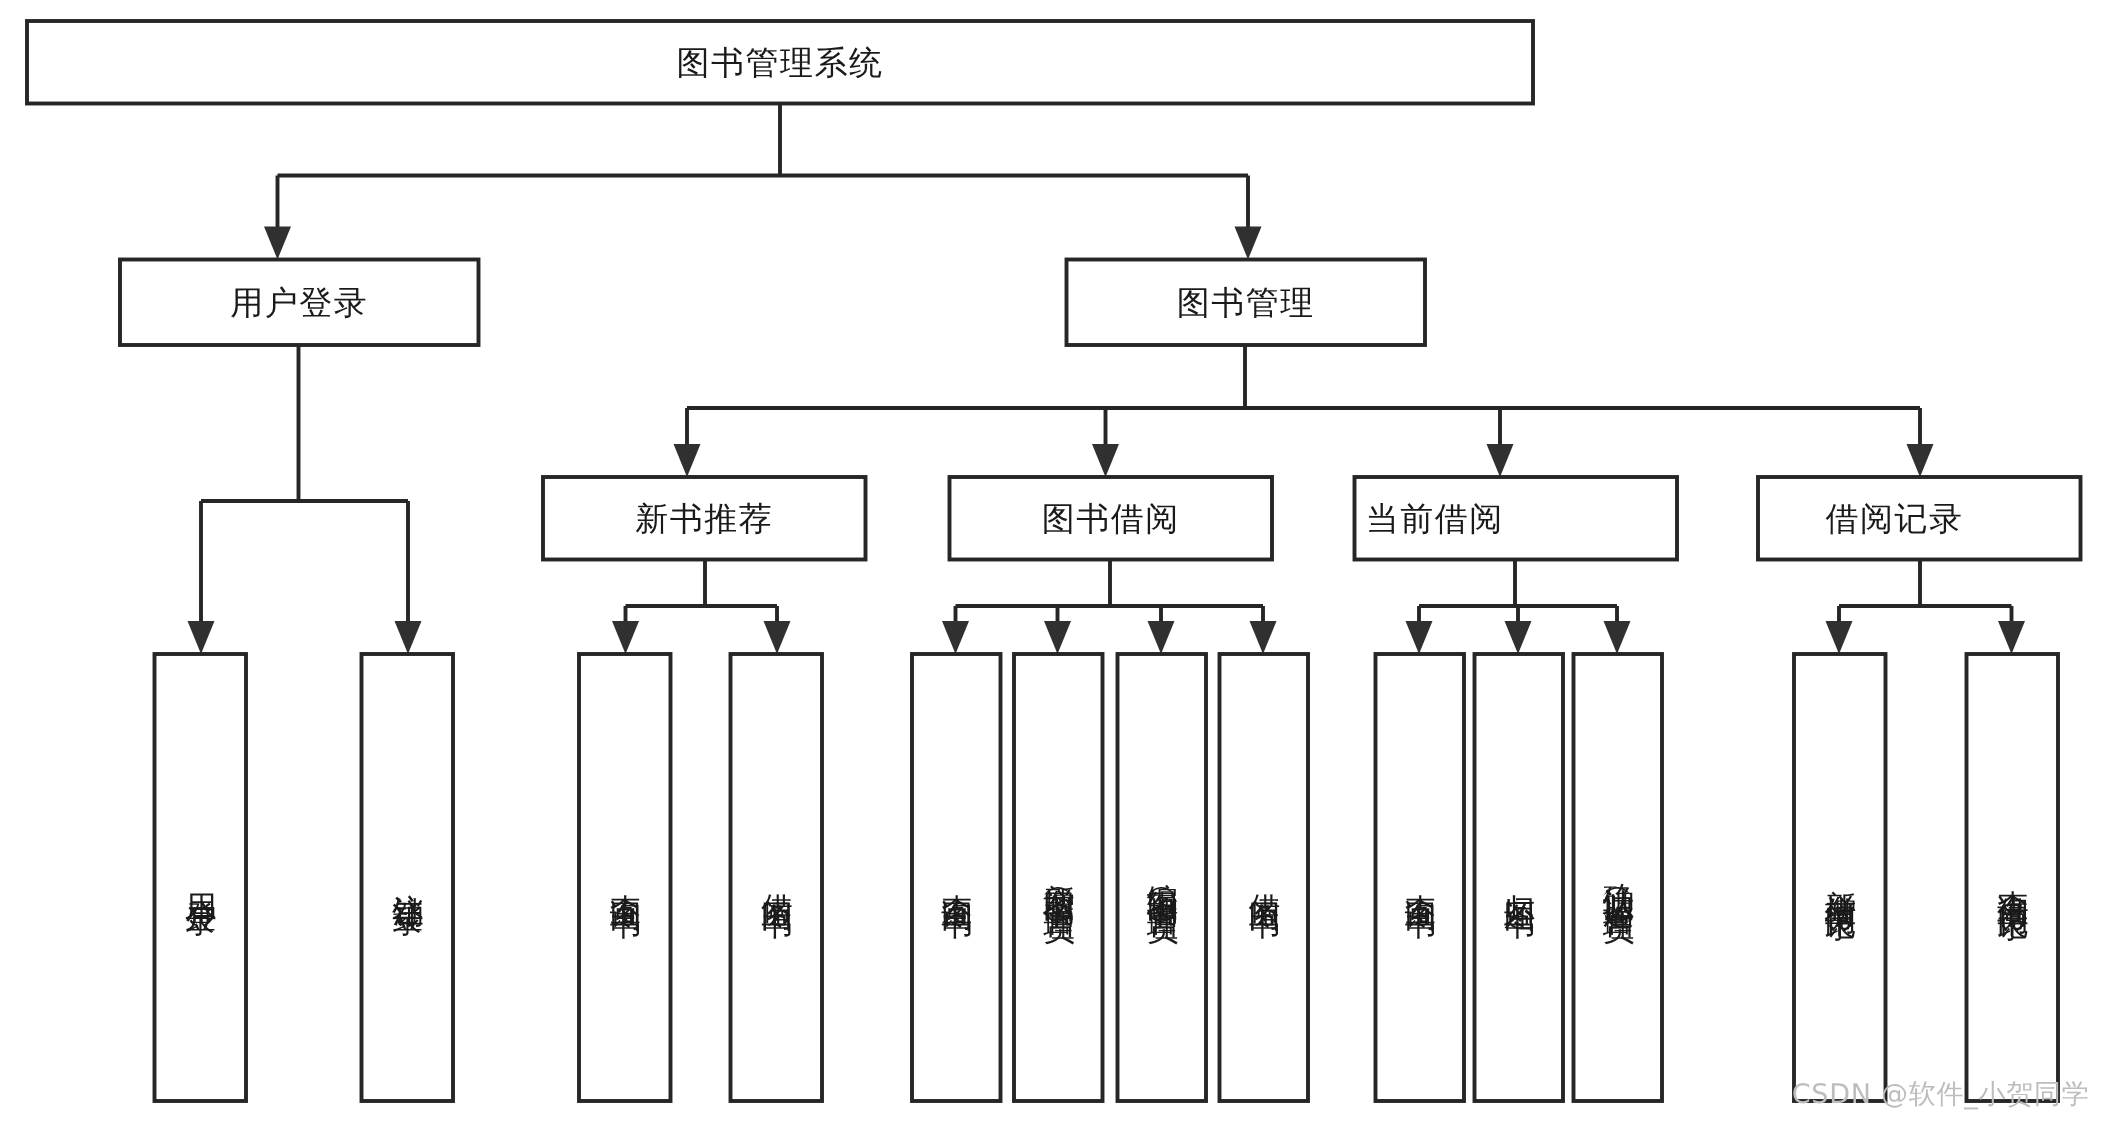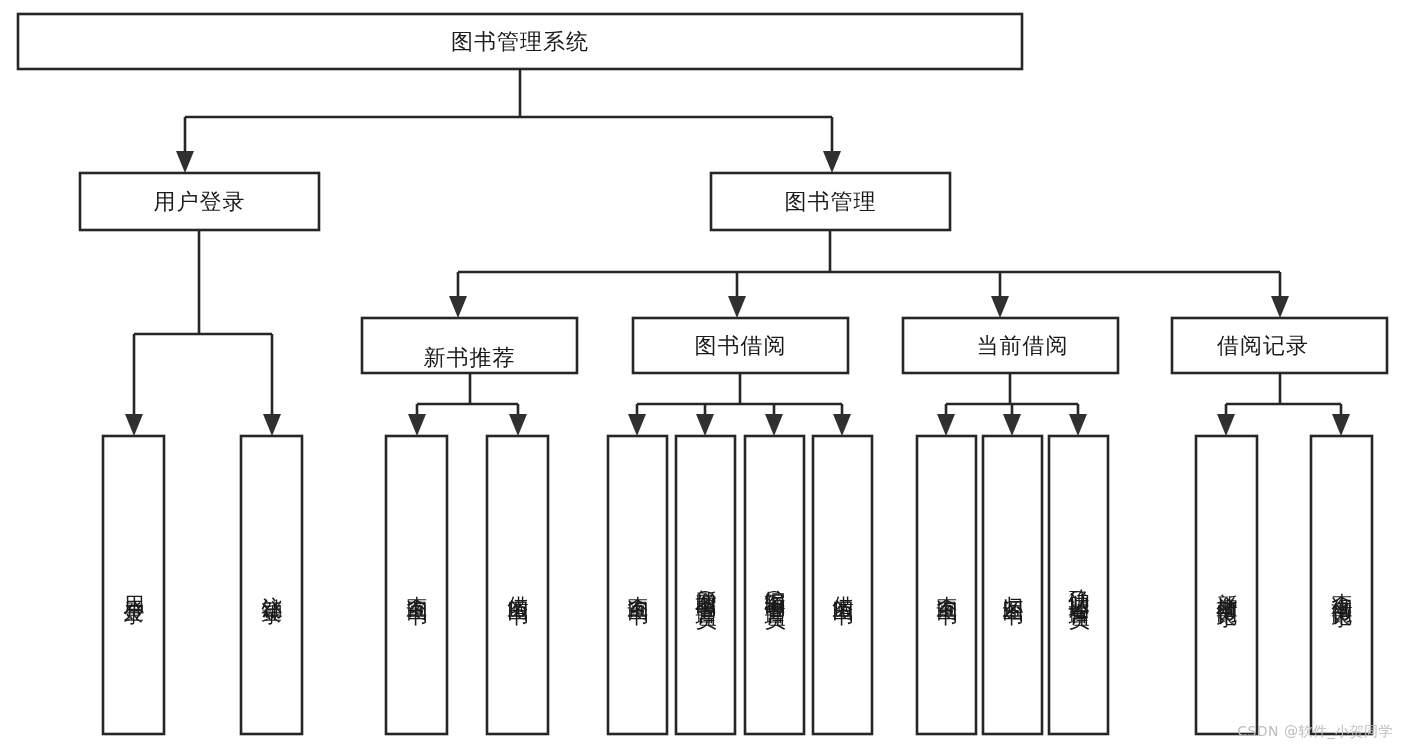--- a/index.html
+++ b/index.html
@@ -71,21 +71,21 @@
     font-size: 22px;
     color: #1a1a1a;
     letter-spacing: 1px;
     white-space: nowrap;
   }
   #watermark {
     position: absolute;
     right: 12px;
     bottom: 6px;
     font-family: "DejaVu Sans", "Liberation Sans", sans-serif;
-    font-size: 14px;
+    font-size: 18px;
     color: #bdbdbd;
     letter-spacing: 0.5px;
     white-space: nowrap;
     pointer-events: none;
   }
 </style>
 </head>
 <body>
 
 <div id="diagram-root">
@@ -172,27 +172,27 @@
   <div id="labels-layer">
       <div class="hlabel-wrap" style="left: 18px; top: 14px; width: 1004px; height: 55px;">
         <span class="hlabel-text">图书管理系统</span>
       </div>
       <div class="hlabel-wrap" style="left: 80px; top: 173px; width: 239px; height: 57px;">
         <span class="hlabel-text">用户登录</span>
       </div>
       <div class="hlabel-wrap" style="left: 711px; top: 173px; width: 239px; height: 57px; border-radius: 13px;">
         <span class="hlabel-text">图书管理</span>
       </div>
-      <div class="hlabel-wrap" style="left: 362px; top: 318px; width: 215px; height: 55px; align-items: flex-end;">
+      <div class="hlabel-wrap" style="left: 362px; top: 318px; width: 215px; height: 55px;">
         <span class="hlabel-text">新书推荐</span>
       </div>
       <div class="hlabel-wrap" style="left: 633px; top: 318px; width: 215px; height: 55px; text-align: center;">
         <span class="hlabel-text">图书借阅</span>
       </div>
-      <div class="hlabel-wrap" style="left: 903px; top: 318px; width: 215px; height: 55px; padding-left: 12px;">
+      <div class="hlabel-wrap" style="left: 849px; top: 318px; width: 215px; height: 55px;">
         <span class="hlabel-text">当前借阅</span>
       </div>
       <div class="hlabel-wrap" style="left: 1172px; top: 318px; width: 182px; height: 55px;">
         <span class="hlabel-text">借阅记录</span>
       </div>
       <div class="vlabel-wrap" style="left: 103px; top: 436px; width: 61px; height: 298px;">
         <span class="vlabel-text">用户登录</span>
       </div>
       <div class="vlabel-wrap" style="left: 241px; top: 436px; width: 61px; height: 298px;">
         <span class="vlabel-text">注销登录</span>

